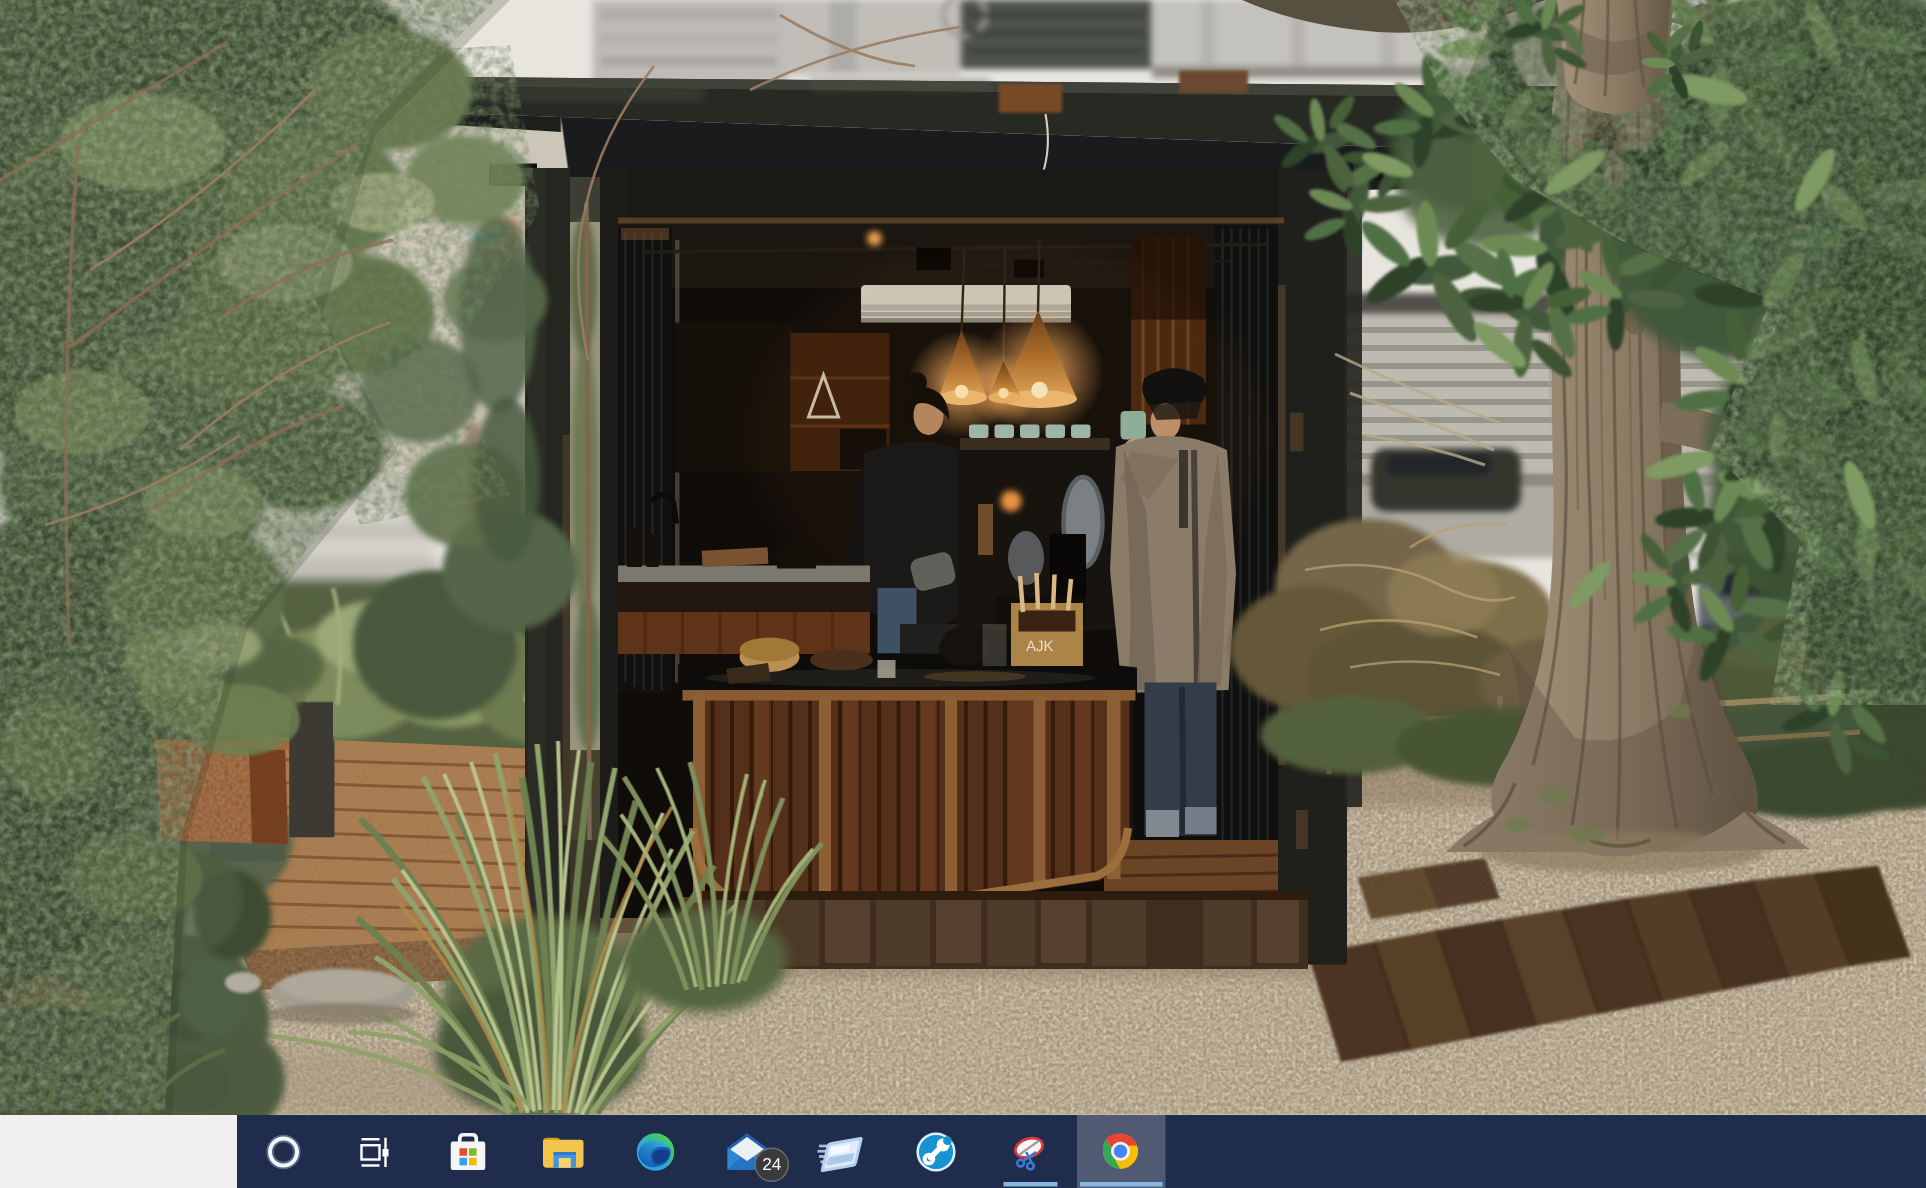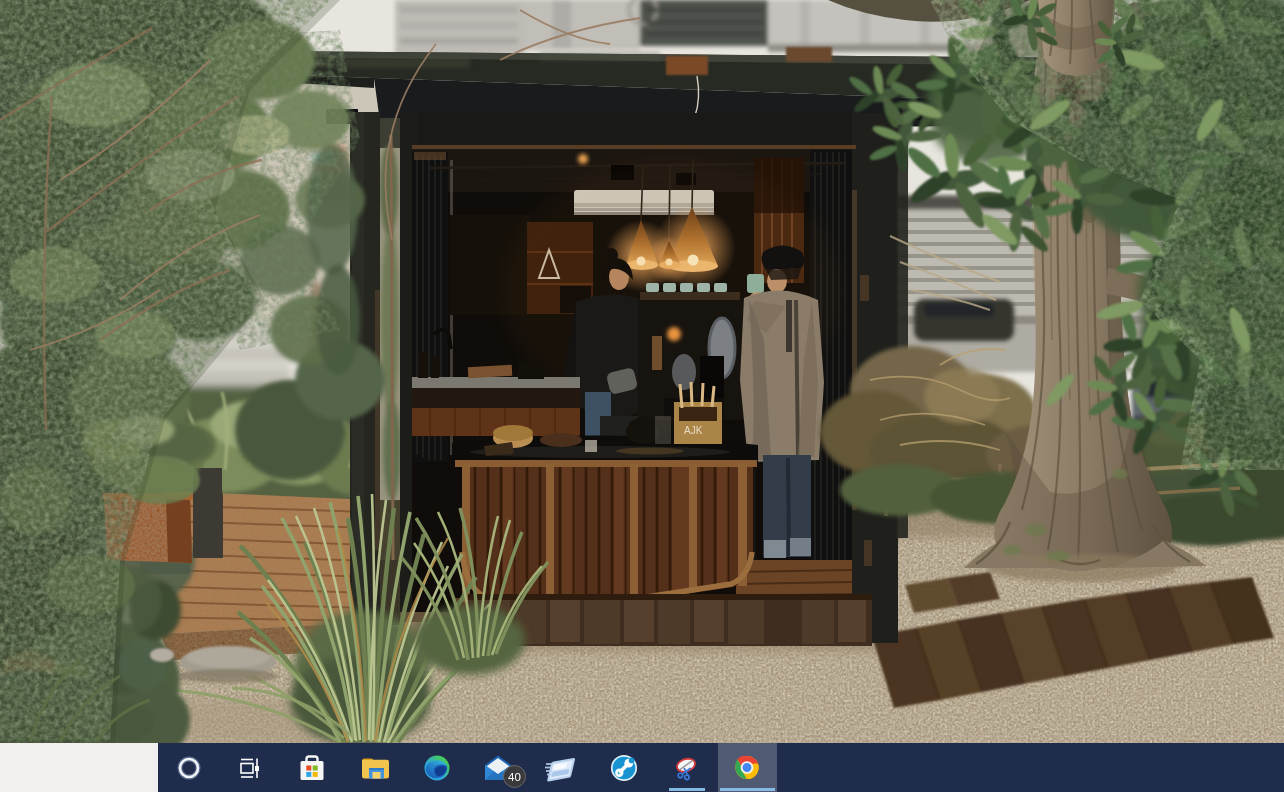--- a/index.html
+++ b/index.html
@@ -873,21 +873,21 @@
     </div>
 
   <div class="ic" style="left:482px;width:32px">
       <svg width="32" height="32" viewBox="0 0 32 32">
     <path d="M3,13 L16,3.5 L29,13 L29,28 L3,28 Z" fill="#1e62b4"></path>
     <path d="M5,14 L16,6 L27,14 L27,26 L5,26 Z" fill="#ecf1f6"></path>
     <path d="M3,13 L16,22 L29,13 L29,28 L3,28 Z" fill="#2e86d4"></path>
     <path d="M3,28 L12,19.5 L16,22.5 L20,19.5 L29,28 Z" fill="#2572bf"></path>
   </svg>
     </div>
-  <div style="position:absolute;left:503px;top:22px;width:21px;height:21px;border-radius:50%;background:#3a3a3c;border:1px solid #6a6a6c;color:#fff;font-size:11.5px;display:flex;align-items:center;justify-content:center;font-family:'Liberation Sans',sans-serif;">40</div>
+  <div style="position:absolute;left:503px;top:22px;width:21px;height:21px;border-radius:50%;background:#3a3a3c;border:1px solid #6a6a6c;color:#fff;font-size:11.5px;display:flex;align-items:center;justify-content:center;font-family:'Liberation Sans',sans-serif;">24</div>
 
   <div class="ic" style="left:544px;width:34px">
       <svg width="34" height="34" viewBox="0 0 34 34">
     <g transform="translate(7,5) skewY(-10) skewX(-14)">
       <rect x="2" y="6" width="24" height="19" rx="2" fill="#b6cfec"></rect>
       <rect x="4" y="8" width="20" height="15" rx="1" fill="#dfeafa"></rect>
       <rect x="5.5" y="9.5" width="13" height="5" fill="#f6f9fd"></rect>
       <rect x="5.5" y="16" width="17" height="5" fill="#aac8ea"></rect>
     </g>
     <g stroke="#b9d2ee" stroke-width="1.8" opacity="0.9">

